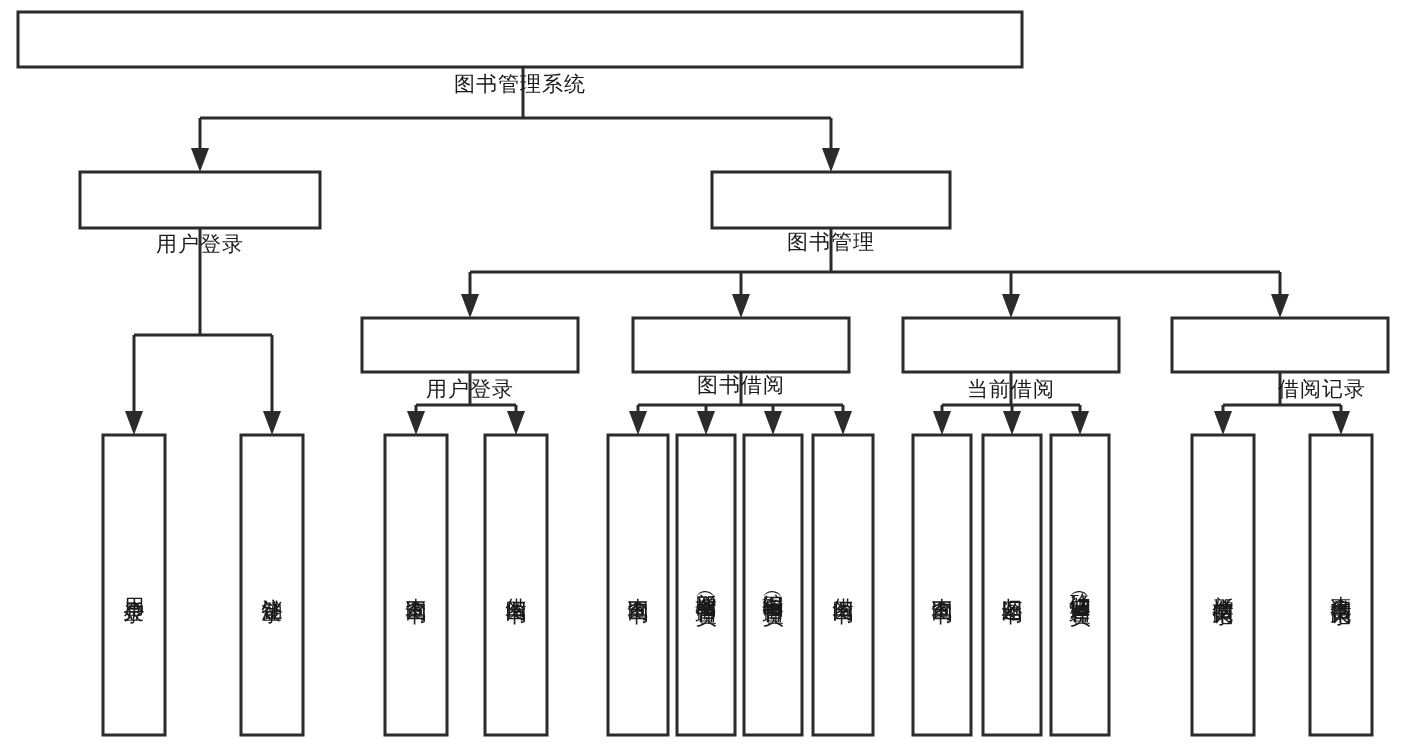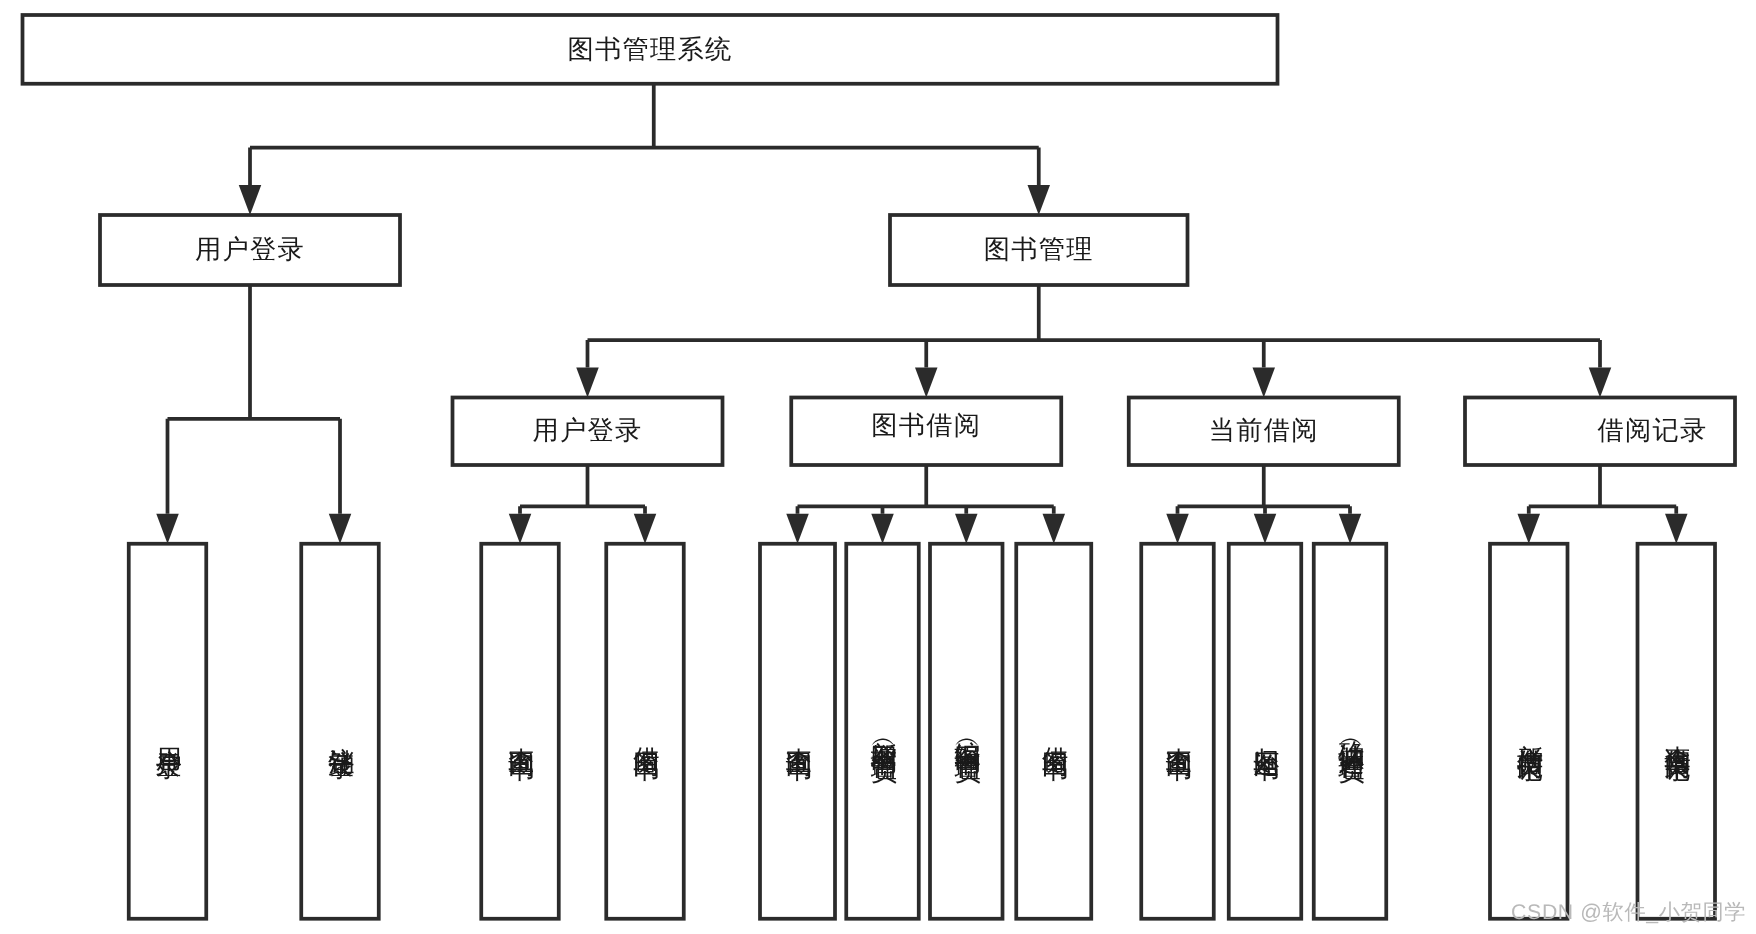--- a/index.html
+++ b/index.html
@@ -45,20 +45,21 @@
     position: absolute;
     display: flex;
     align-items: center;
     justify-content: center;
     color: #1a1a1a;
     font-size: 21px;
     line-height: 1.2;
     letter-spacing: 1px;
     white-space: nowrap;
     pointer-events: none;
+    margin-top: 44px;
   }
   .node-label-v {
     position: absolute;
     display: flex;
     align-items: center;
     justify-content: center;
     color: #1a1a1a;
     font-size: 21px;
     letter-spacing: 2px;
     writing-mode: vertical-rl;
@@ -163,21 +164,21 @@
         <rect x="1192" y="435" width="62" height="300" class="node-box"></rect>
         <rect x="1310" y="435" width="62" height="300" class="node-box"></rect>
       </g>
   </svg>
 
   <div id="label-layer">
       <div class="node-label-h" style="left: 18px; top: 12px; width: 1004px; height: 55px;">图书管理系统</div>
       <div class="hit-box" style="left: 18px; top: 12px; width: 1004px; height: 55px;"></div>
       <div class="node-label-h" style="left: 80px; top: 172px; width: 240px; height: 56px;">用户登录</div>
       <div class="hit-box" style="left: 80px; top: 172px; width: 240px; height: 56px;"></div>
-      <div class="node-label-h" style="left: 712px; top: 172px; width: 238px; height: 56px;">图书管理</div>
+      <div class="node-label-h" style="left: 712px; top: 172px; width: 238px; height: 56px; font-family: Liberation Mono, monospace;">图书管理</div>
       <div class="hit-box" style="left: 712px; top: 172px; width: 238px; height: 56px;"></div>
       <div class="node-label-h" style="left: 362px; top: 318px; width: 216px; height: 54px;">用户登录</div>
       <div class="hit-box" style="left: 362px; top: 318px; width: 216px; height: 54px;"></div>
       <div class="node-label-h" style="left: 633px; top: 318px; width: 216px; height: 46px;">图书借阅</div>
       <div class="hit-box" style="left: 633px; top: 318px; width: 216px; height: 54px;"></div>
       <div class="node-label-h" style="left: 903px; top: 318px; width: 216px; height: 54px;">当前借阅</div>
       <div class="hit-box" style="left: 903px; top: 318px; width: 216px; height: 54px;"></div>
       <div class="node-label-h" style="left: 1236px; top: 318px; width: 172px; height: 54px;">借阅记录</div>
       <div class="hit-box" style="left: 1172px; top: 318px; width: 216px; height: 54px;"></div>
       <div class="node-label-v" style="left: 103px; top: 435px; width: 62px; height: 300px;">用户登录</div>
@@ -201,15 +202,14 @@
       <div class="node-label-v" style="left: 983px; top: 435px; width: 58px; height: 300px;">归还图书</div>
       <div class="hit-box" style="left: 983px; top: 435px; width: 58px; height: 300px;"></div>
       <div class="node-label-v" style="left: 1051px; top: 435px; width: 58px; height: 300px;">确认归还（管理员）</div>
       <div class="hit-box" style="left: 1051px; top: 435px; width: 58px; height: 300px;"></div>
       <div class="node-label-v" style="left: 1192px; top: 435px; width: 62px; height: 300px;">新增借阅记录</div>
       <div class="hit-box" style="left: 1192px; top: 435px; width: 62px; height: 300px;"></div>
       <div class="node-label-v" style="left: 1310px; top: 435px; width: 62px; height: 300px;">查询借阅记录</div>
       <div class="hit-box" style="left: 1310px; top: 435px; width: 62px; height: 300px;"></div>
     </div>
 
-  <div class="watermark">CSDN @软件_小贺同学</div>
 
 </div>
 
 </body></html>

